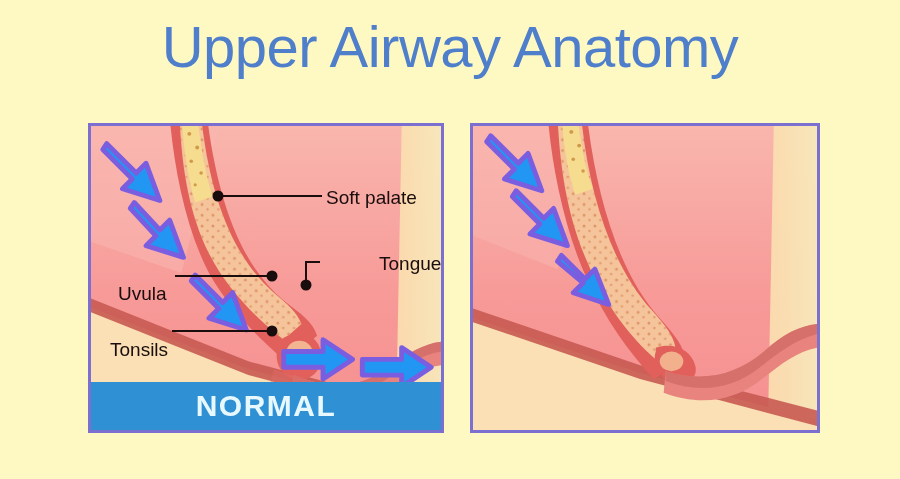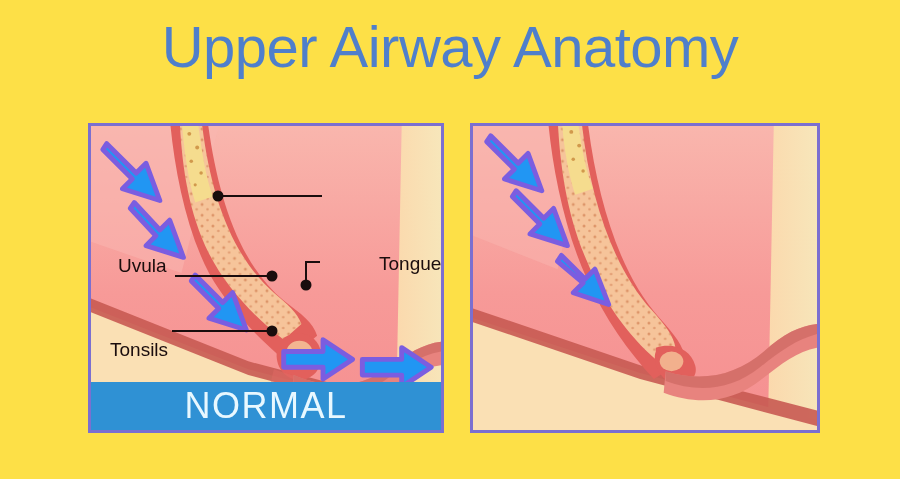--- a/index.html
+++ b/index.html
@@ -11,21 +11,21 @@
     width: 900px;
     height: 479px;
     overflow: hidden;
     font-family: "Liberation Sans", sans-serif;
     position: relative;
   }
   #stage {
     position: relative;
     width: 900px;
     height: 479px;
-    background: #fde047;
+    background: #fef9c3;
   }
   .page-title {
     position: absolute;
     left: 0;
     top: 18px;
     width: 900px;
     text-align: center;
     font-family: "Liberation Sans", sans-serif;
     font-size: 58px;
     font-weight: 400;
@@ -66,22 +66,22 @@
     bottom: 0;
     height: 48px;
     background: #2f91d4;
     display: flex;
     align-items: center;
     justify-content: center;
   }
   .caption-text {
     color: #e8f8ff;
     font-family: "Liberation Sans", sans-serif;
-    font-size: 36px;
-    font-weight: 400;
+    font-size: 30px;
+    font-weight: 700;
     letter-spacing: 1.5px;
     line-height: 1;
   }
   .label-layer {
     position: absolute;
     left: 0;
     top: 0;
     width: 900px;
     height: 479px;
     pointer-events: none;
@@ -265,18 +265,19 @@
 
       <line x1="175" y1="276" x2="272" y2="276"></line>
       <circle cx="272" cy="276" r="4.5"></circle>
 
       <line x1="172" y1="331" x2="272" y2="331"></line>
       <circle cx="272" cy="331" r="4.5"></circle>
     </g>
   </svg>
 
   <div class="label-layer">
+    <span class="anno-text" style="left:326px; top:188px;">Soft palate</span>
     <span class="anno-text" style="left:344px; top:254px;margin-left:35px;">Tongue</span>
-    <span class="anno-text" style="left:118px; top:256px;">Uvula</span>
+    <span class="anno-text" style="left:118px; top:284px;">Uvula</span>
     <span class="anno-text" style="left:110px; top:340px;">Tonsils</span>
   </div>
 
 </div>
 
 </body></html>

